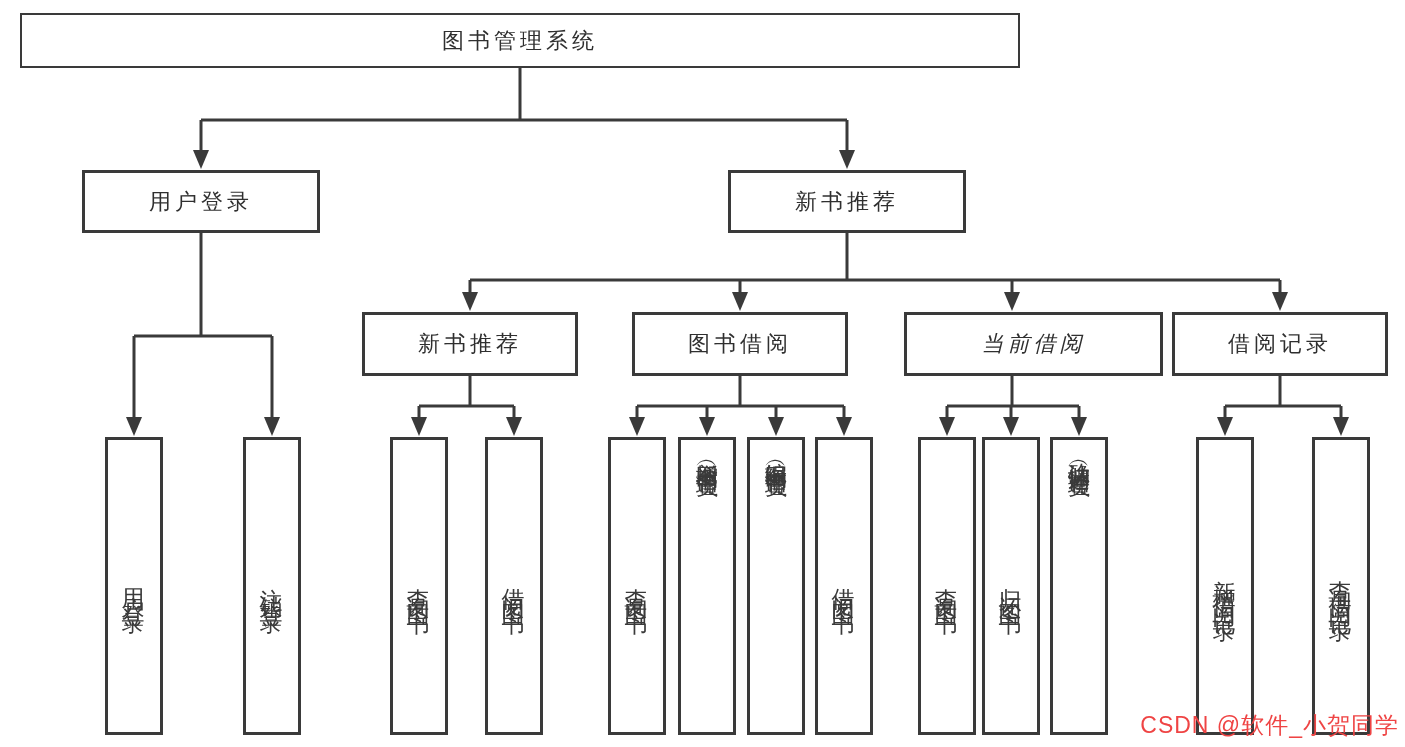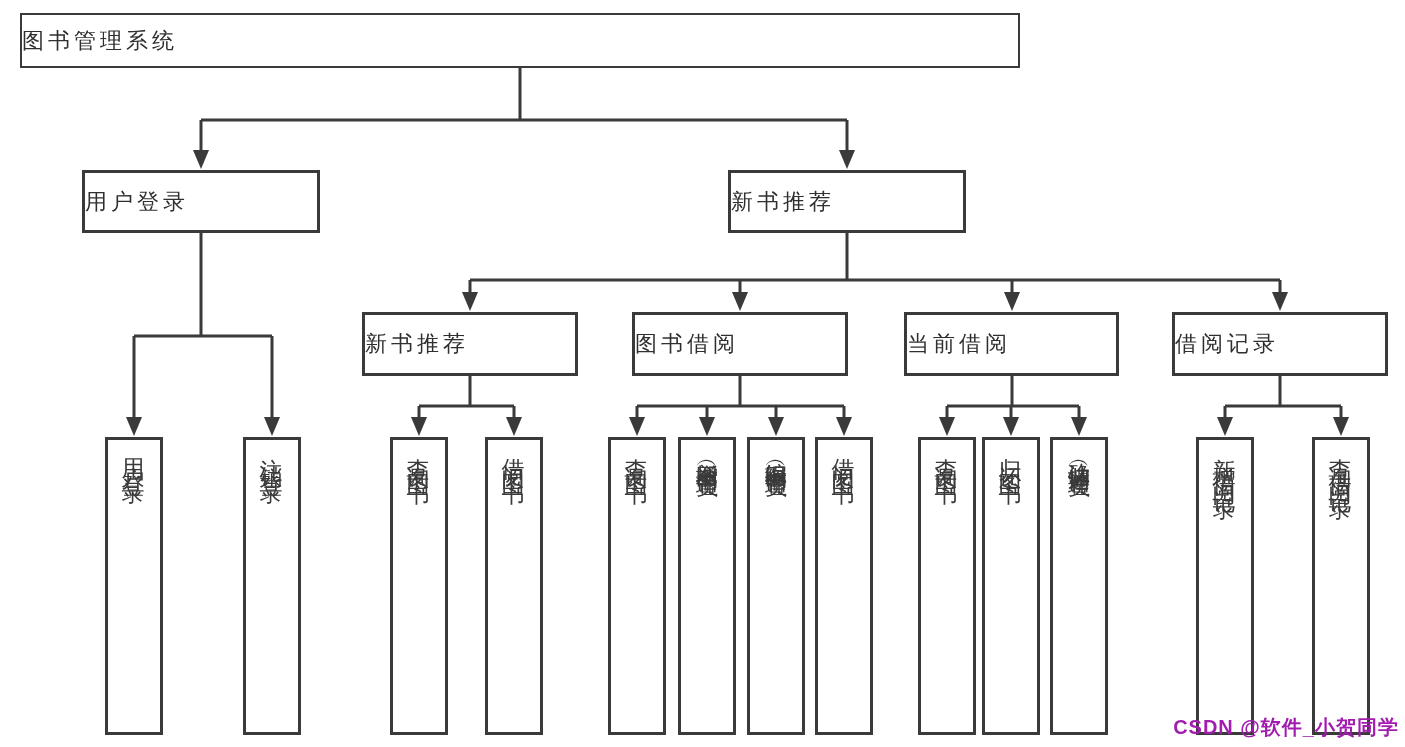--- a/index.html
+++ b/index.html
@@ -12,46 +12,45 @@
     overflow: hidden;
   }
   .connectors { position: absolute; left: 0; top: 0; width: 1405px; height: 747px; }
   .node {
     position: absolute;
     box-sizing: border-box;
     border: 3px solid #3a3a3a;
     background: #ffffff;
     display: flex;
     align-items: center;
-    justify-content: flex-start;
+    justify-content: center;
     color: #2f2f2f;
   }
   .node.root { border-width: 2px; }
   .hlabel { font-size: 22px; letter-spacing: 4px; white-space: nowrap; }
   .leaf { flex-direction: column; }
   .vtext {
     writing-mode: vertical-rl;
     text-orientation: mixed;
     font-size: 23px;
     letter-spacing: 8px;
     color: #3a3a3a;
     white-space: nowrap;
   }
   .leaf.long { justify-content: flex-start; padding-top: 5px; }
   .leaf.long .vtext { font-size: 22px; letter-spacing: 2px; }
   .watermark {
     position: absolute;
     right: 6px;
     bottom: 6px;
-    font-size: 20px;
-    color: #a21caf;
+    font-size: 23px;
+    color: #ef4444;
     letter-spacing: 1px;
     z-index: 6;
     white-space: nowrap;
-    font-weight: bold;
   }
 </style>
 </head>
 <body>
 
 <div class="canvas">
 
   <svg class="connectors" viewBox="0 0 1405 747" xmlns="http://www.w3.org/2000/svg">
     <g stroke="#3a3a3a" stroke-width="3" fill="none">
 
@@ -105,21 +104,21 @@
   <div class="node" style="left:728px; top:170px; width:238px; height:63px;">
     <span class="hlabel">新书推荐</span>
   </div>
 
   <div class="node" style="left:632px; top:312px; width:216px; height:64px;">
     <span class="hlabel">图书借阅</span>
   </div>
   <div class="node" style="left:362px; top:312px; width:216px; height:64px;">
     <span class="hlabel">新书推荐</span>
   </div>
-  <div class="node" style="left:904px; top:312px; width:215px; height:64px;">
+  <div class="node" style="left:904px; top:312px; width:259px; height:64px;font-style:italic;">
     <span class="hlabel">当前借阅</span>
   </div>
   <div class="node" style="left:1172px; top:312px; width:216px; height:64px;">
     <span class="hlabel">借阅记录</span>
   </div>
 
   <div class="node leaf" style="left:105px; top:437px; width:58px; height:298px;">
     <span class="vtext">用户登录</span>
   </div>
   <div class="node leaf" style="left:243px; top:437px; width:58px; height:298px;">

